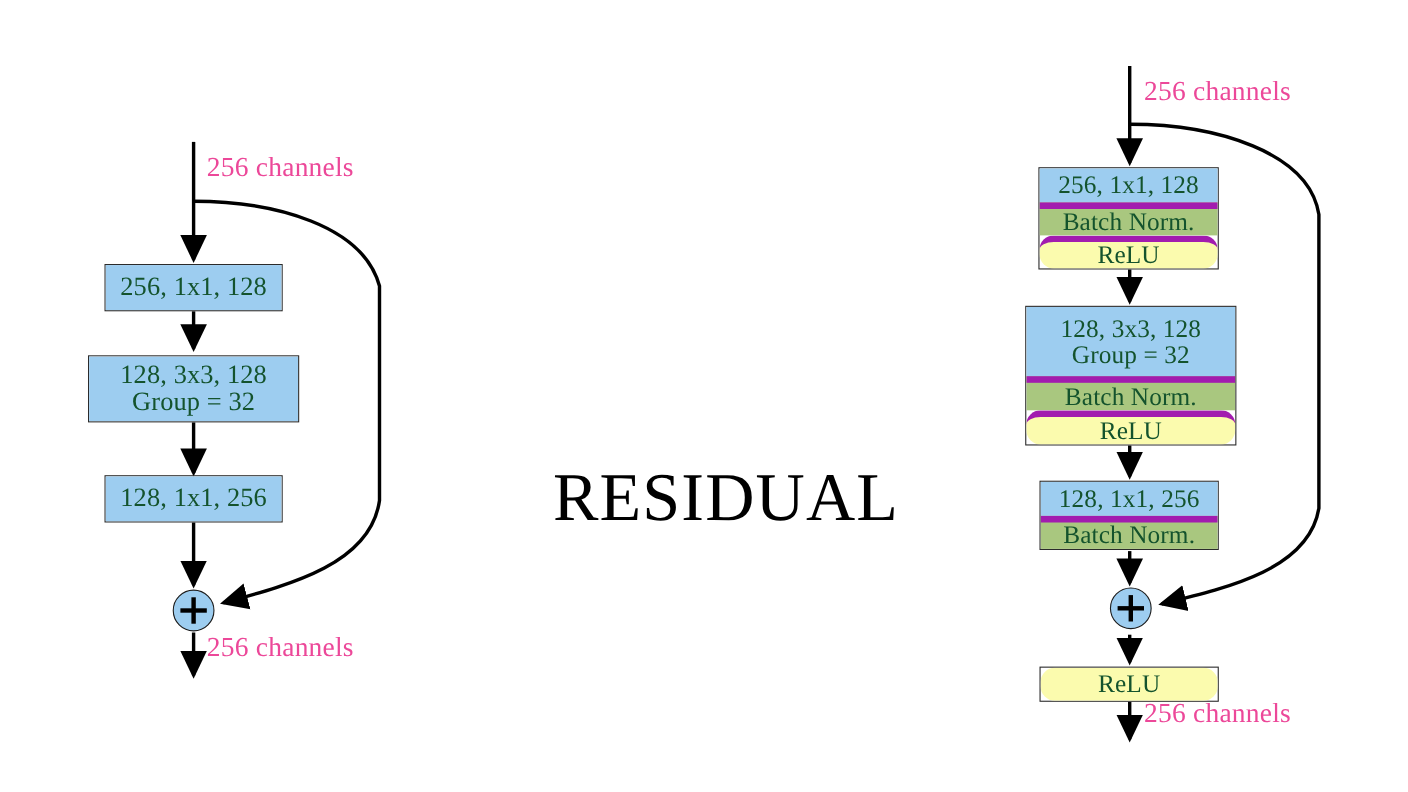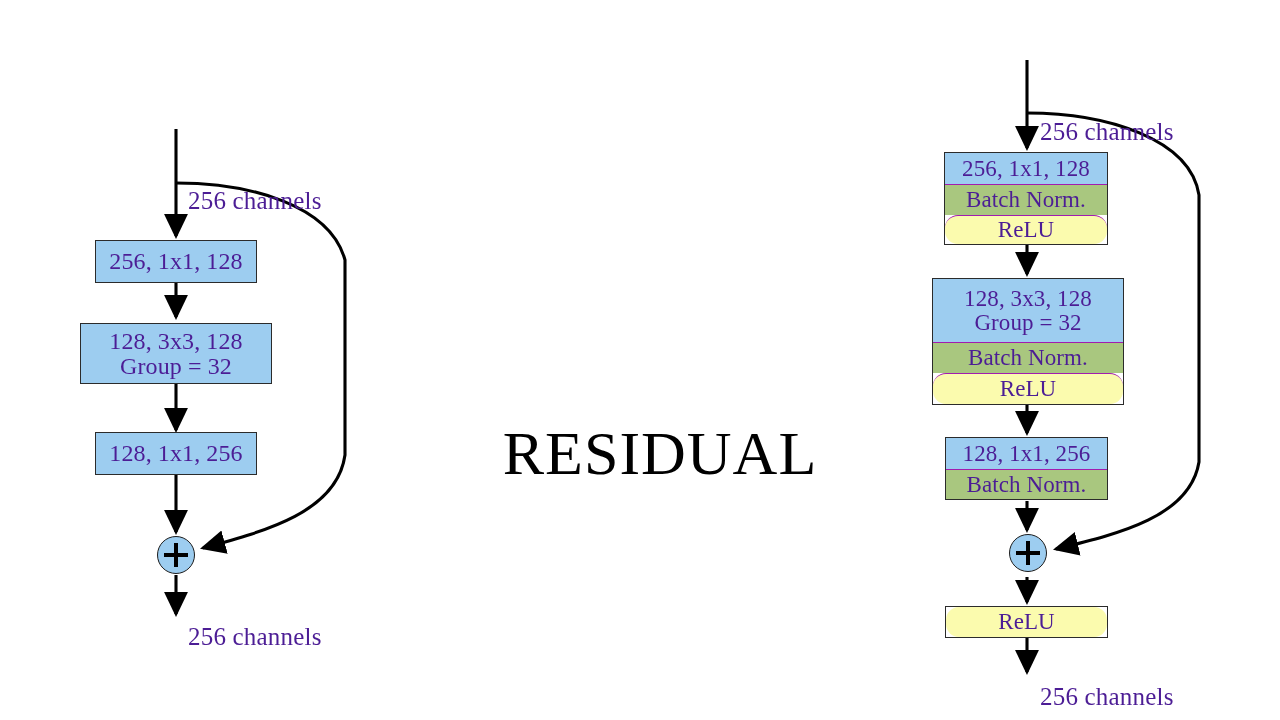--- a/index.html
+++ b/index.html
@@ -31,41 +31,40 @@
     border: 1px solid #2b2b2b;
     display: flex;
     flex-direction: column;
     overflow: hidden;
   }
   .cell {
     box-sizing: border-box;
     display: flex;
     align-items: center;
     justify-content: center;
-    color: #4c1d95;
+    color: #14532d;
     line-height: 1.03;
     white-space: pre;
     text-align: center;
     letter-spacing: 0.1px;
   }
   .cell + .cell {
-    border-top: 1px solid #a21caf;
+    border-top: 6px solid #a21caf;
     font-family: Liberation Serif, serif;
   }
   .c-conv  { background: #9dcdf0; }
   .c-bn    { background: #a9c77f; }
   .c-relu  { background: #fbfbae; border-radius: 13px; }
 
   
   .label {
     position: absolute;
-    color: #4c1d95;
+    color: #ec4899;
     white-space: pre;
     letter-spacing: 0.2px;
-    margin-top: 48px;
   }
   .title {
     position: absolute;
     color: #000000;
     text-align: center;
     line-height: 1.1;
     white-space: pre;
     letter-spacing: 1px;
   }
 

